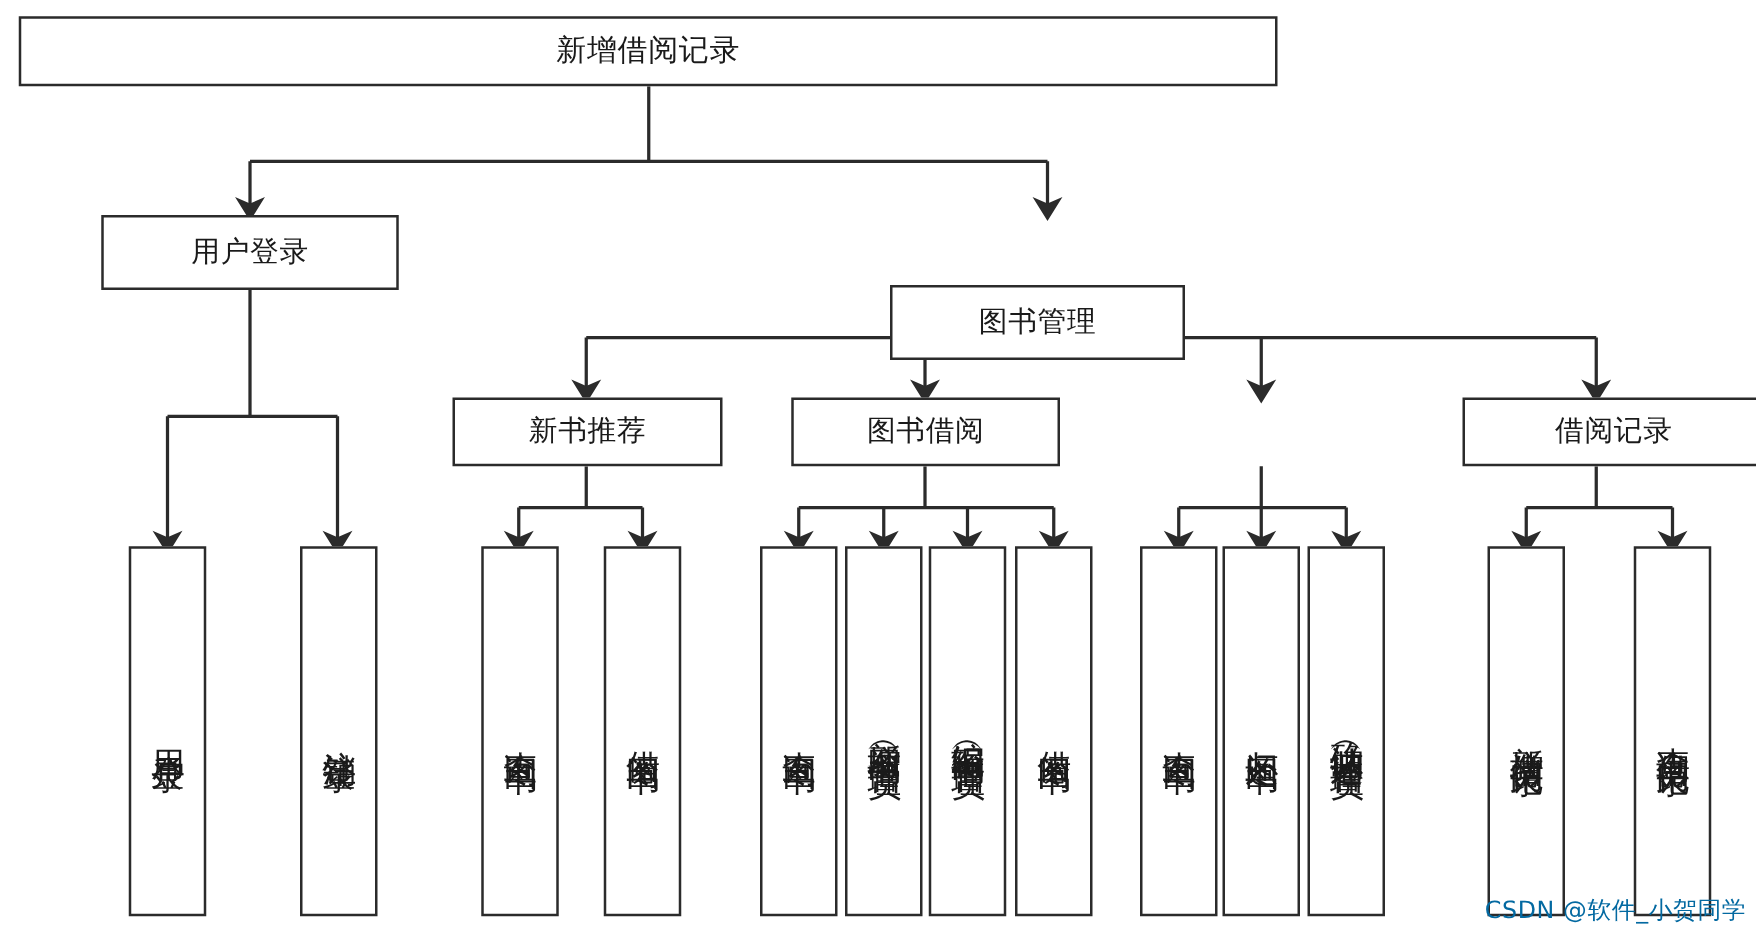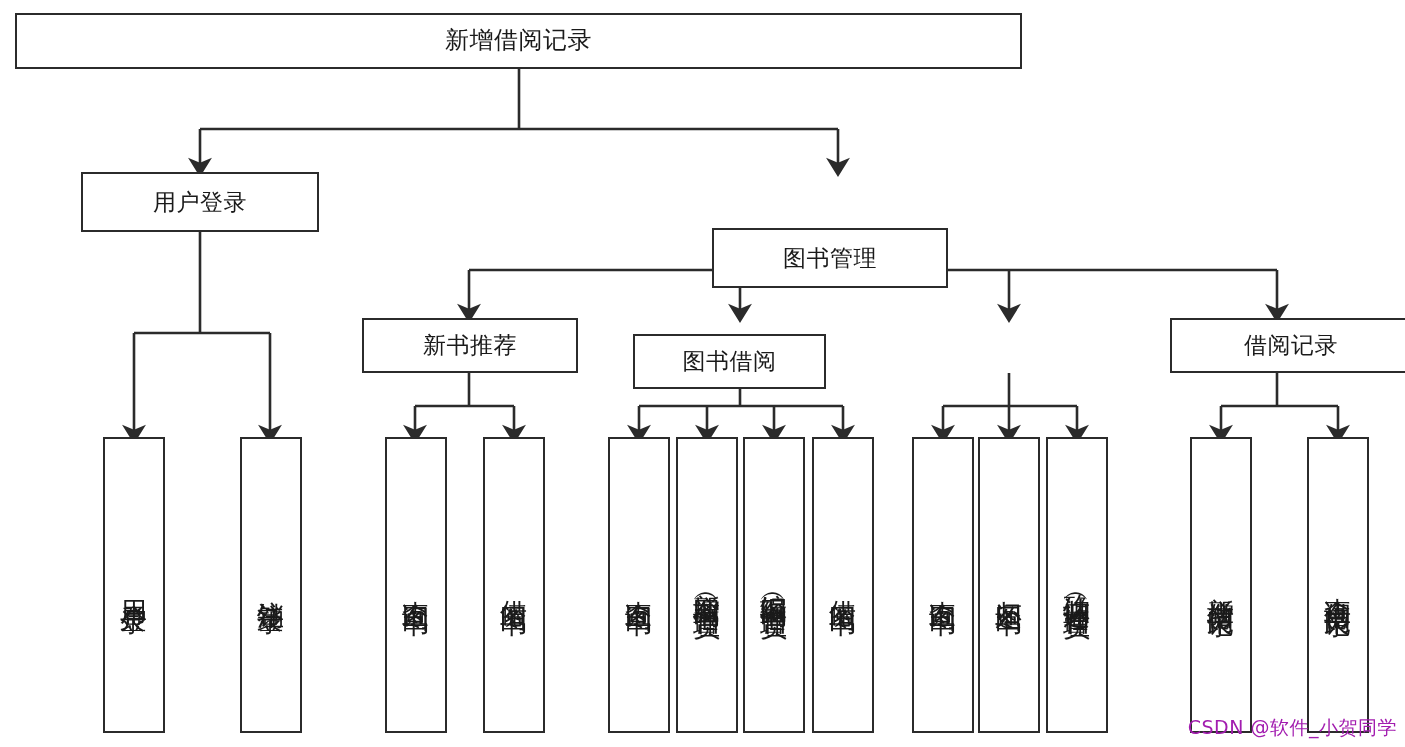--- a/index.html
+++ b/index.html
@@ -57,21 +57,21 @@
     font-size: 27px;
     line-height: 1.0;
     letter-spacing: 3px;
     max-height: 280px;
   }
   #watermark {
     position: absolute;
     right: 8px;
     bottom: 6px;
     font-size: 19px;
-    color: #a21caf;
+    color: #0369a1;
     letter-spacing: 0.5px;
     white-space: nowrap;
     font-family: "DejaVu Sans", "Liberation Sans", sans-serif;
   }
 </style>
 </head>
 <body>
 
 <div id="canvas">
 
@@ -132,21 +132,21 @@
   <div class="node horiz" style="left:81px; top:172px; width:238px; height:60px;">
     <span class="label">用户登录</span>
   </div>
   <div class="node horiz" style="left:712px; top:180px; width:236px; height:60px;margin-top:48px;">
     <span class="label">图书管理</span>
   </div>
 
   <div class="node horiz" style="left:362px; top:318px; width:216px; height:55px;">
     <span class="label">新书推荐</span>
   </div>
-  <div class="node horiz" style="left:633px; top:334px; width:193px; height:55px;">
+  <div class="node horiz" style="left:633px; top:318px; width:215px; height:55px;">
     <span class="label">图书借阅</span>
   </div>
   <div class="node horiz" style="left:1170px; top:318px; width:242px; height:55px;">
     <span class="label">借阅记录</span>
   </div>
 
   <div class="node vert" style="left:103px; top:437px; width:62px; height:296px;">
     <span class="label">用户登录</span>
   </div>
   <div class="node vert" style="left:240px; top:437px; width:62px; height:296px;">

